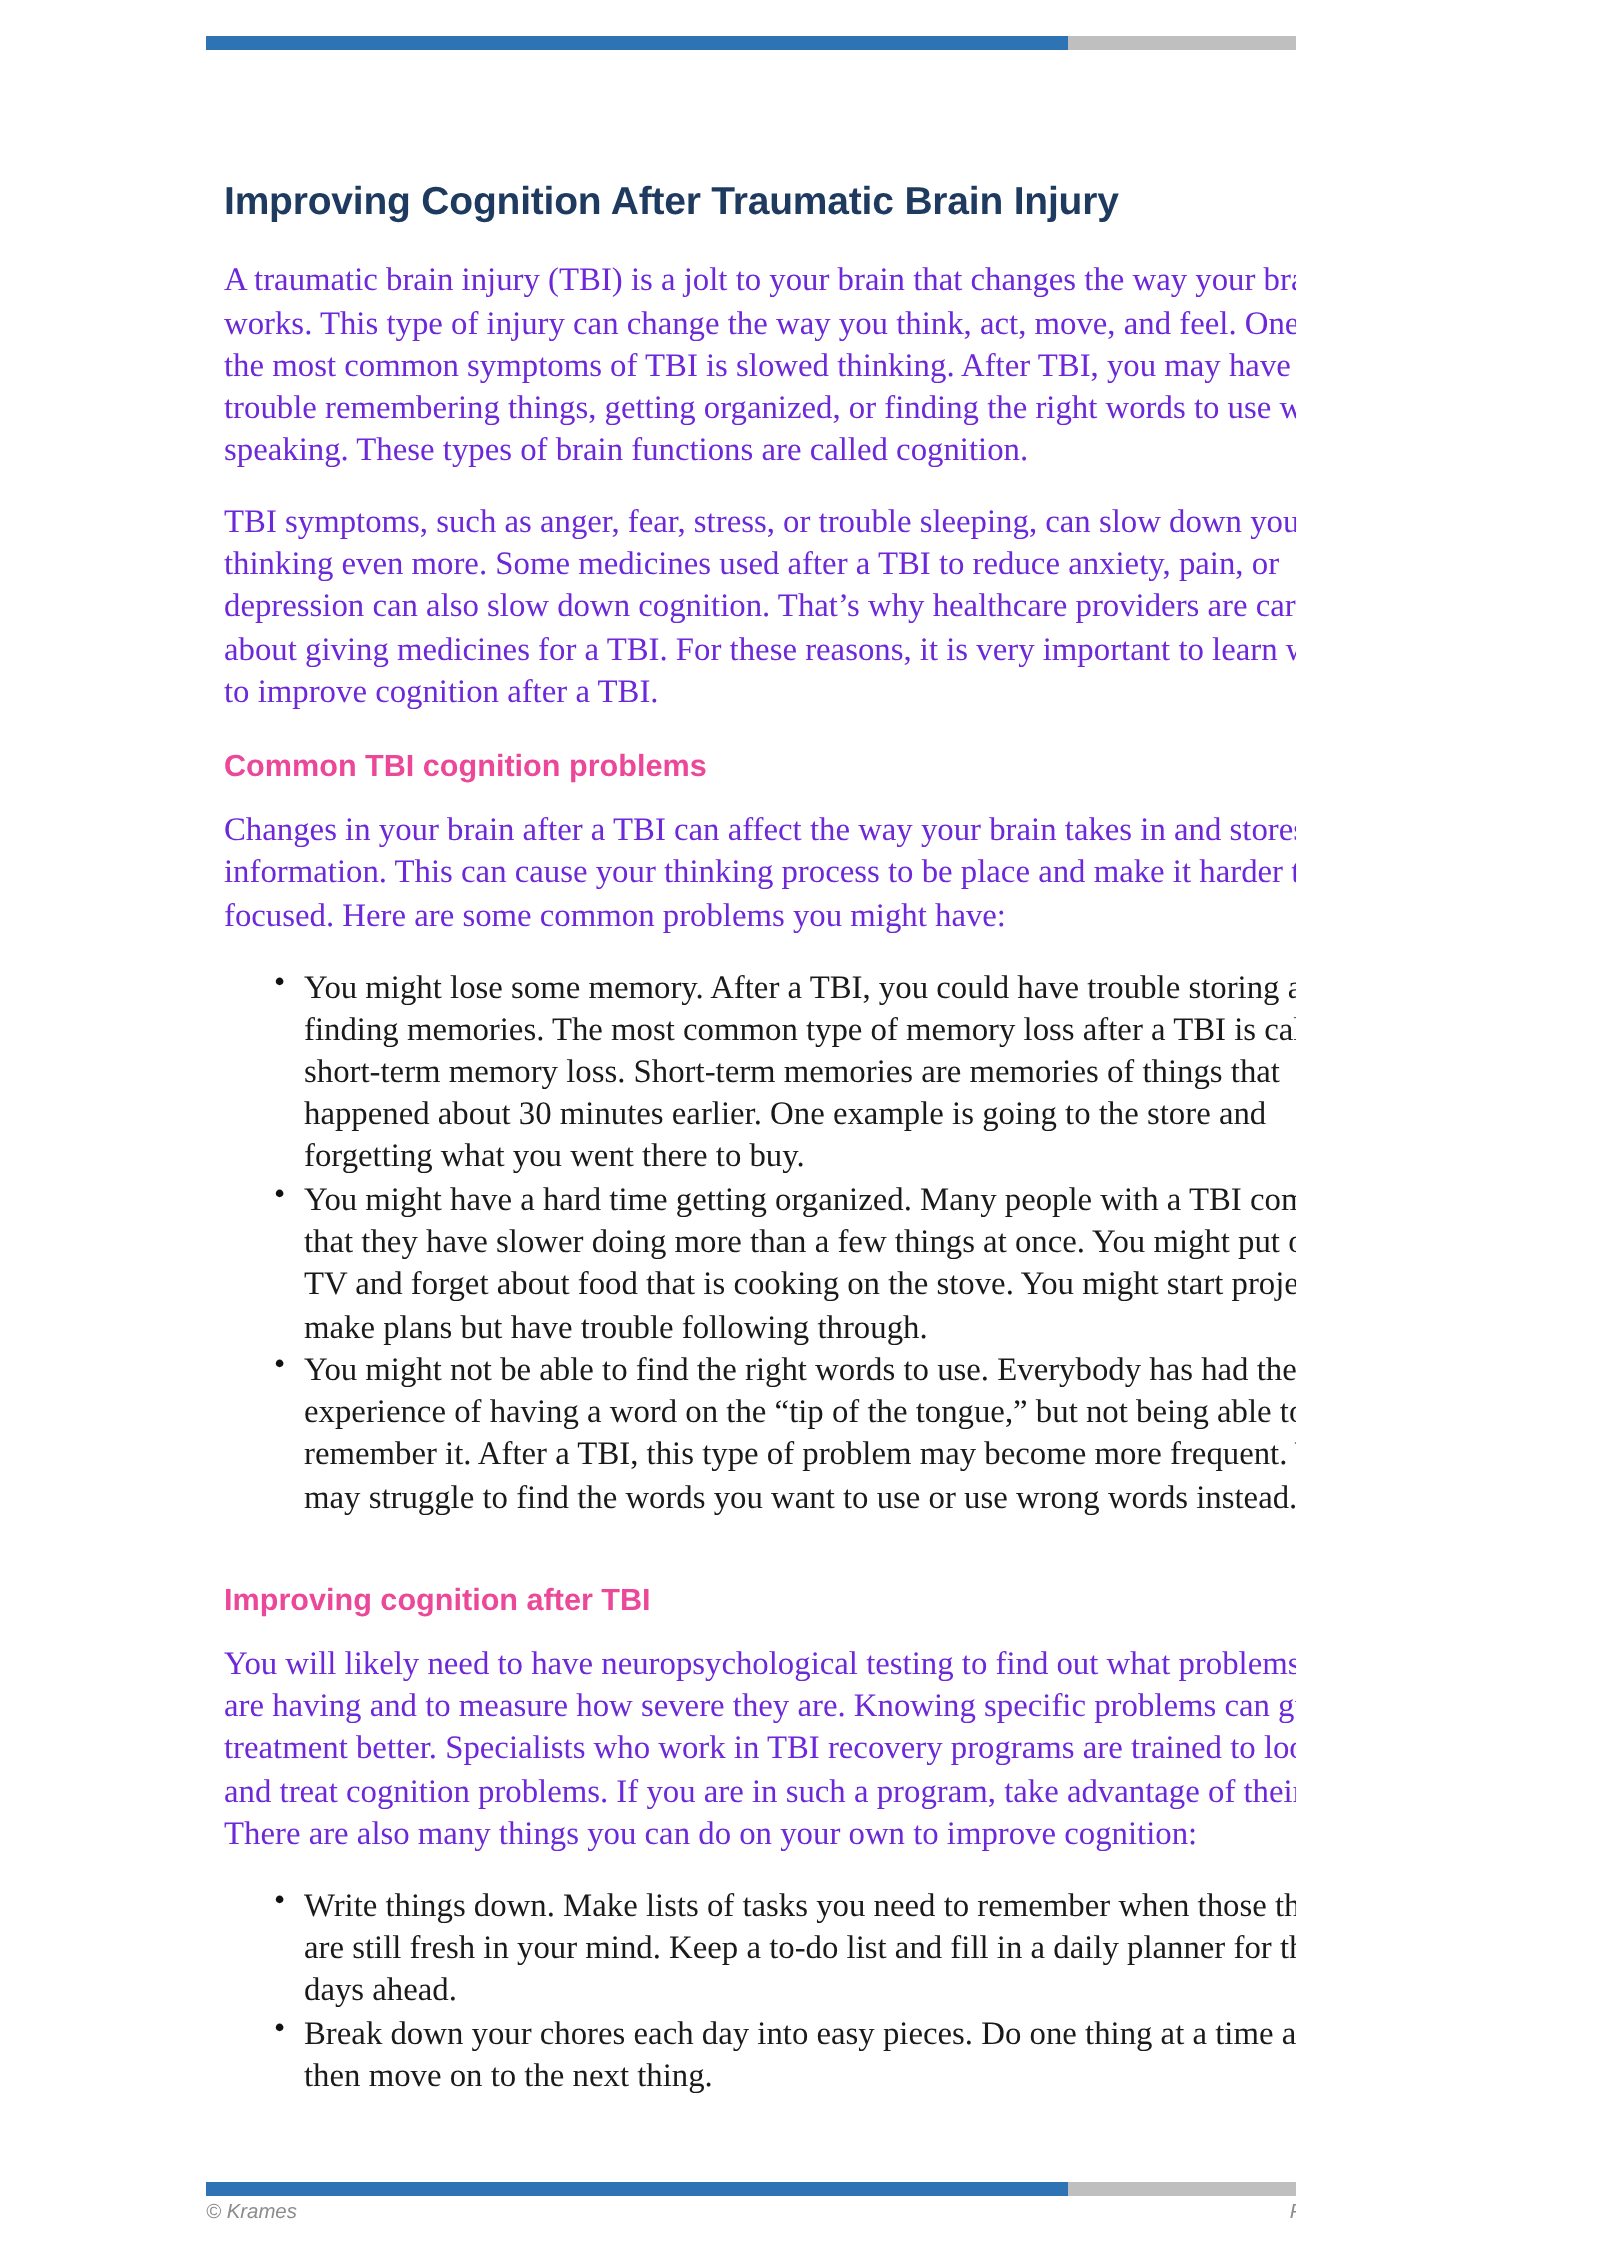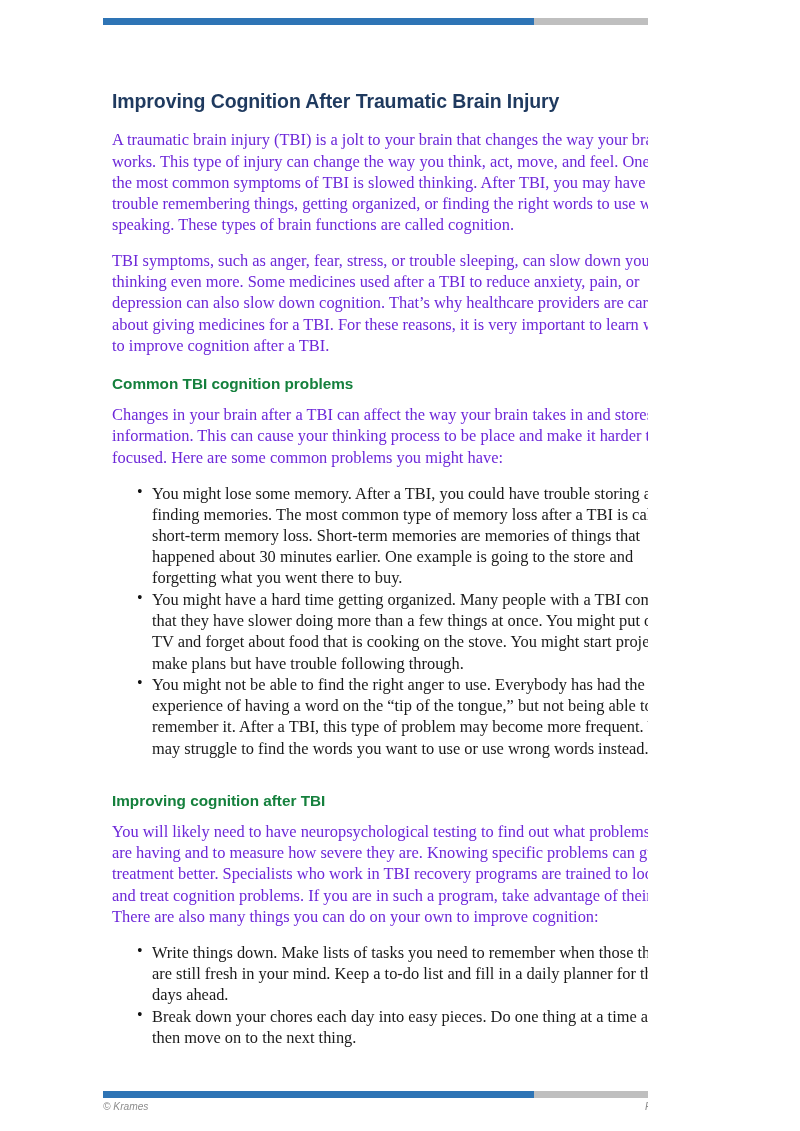--- a/index.html
+++ b/index.html
@@ -53,21 +53,21 @@
     color: #1F3A5F;
     letter-spacing: -0.1px;
     line-height: 1.2;
   }
 
   h2.section-heading {
     margin: 19px 0 11px 0;
     font-family: "Liberation Sans", sans-serif;
     font-size: 15.3px;
     font-weight: bold;
-    color: #15803d;
+    color: #ec4899;
     line-height: 1.2;
   }
   h2.section-heading.spaced-top {
     margin-top: 33px;
   }
 
   p.body-para {
     margin: 0 0 15px 0;
     font-size: 16.4px;
     line-height: 1.29;
@@ -141,21 +141,21 @@
     <p class="body-para">Changes in your brain after a TBI can affect the way your brain takes in and stores information. This can cause your thinking process to be place and make it harder to stay focused. Here are some common problems you might have:</p>
 
     <ul class="bullets list-first">
       <li>
         <b class="lead">You might lose some memory.</b><span> After a TBI, you could have trouble storing and finding memories. The most common type of memory loss after a TBI is called short-term memory loss. Short-term memories are memories of things that happened about 30 minutes earlier. One example is going to the store and forgetting what you went there to buy.</span>
       </li>
       <li>
         <b class="lead">You might have a hard time getting organized.</b><span> Many people with a TBI complain that they have slower doing more than a few things at once. You might put on the TV and forget about food that is cooking on the stove. You might start projects or make plans but have trouble following through.</span>
       </li>
       <li>
-        <b class="lead">You might not be able to find the right anger to use.</b><span> Everybody has had the experience of having a word on the “tip of the tongue,” but not being able to remember it. After a TBI, this type of problem may become more frequent. You may struggle to find the words you want to use or use wrong words instead.</span>
+        <b class="lead">You might not be able to find the right words to use.</b><span> Everybody has had the experience of having a word on the “tip of the tongue,” but not being able to remember it. After a TBI, this type of problem may become more frequent. You may struggle to find the words you want to use or use wrong words instead.</span>
       </li>
     </ul>
 
     <h2 class="section-heading spaced-top">Improving cognition after TBI</h2>
     <p class="body-para">You will likely need to have neuropsychological testing to find out what problems you are having and to measure how severe they are. Knowing specific problems can guide treatment better. Specialists who work in TBI recovery programs are trained to look for and treat cognition problems. If you are in such a program, take advantage of their help. There are also many things you can do on your own to improve cognition:</p>
 
     <ul class="bullets list-second">
       <li>
         <span>Write things down. Make lists of tasks you need to remember when those things are still fresh in your mind. Keep a to-do list and fill in a daily planner for the days ahead.</span>
       </li>

